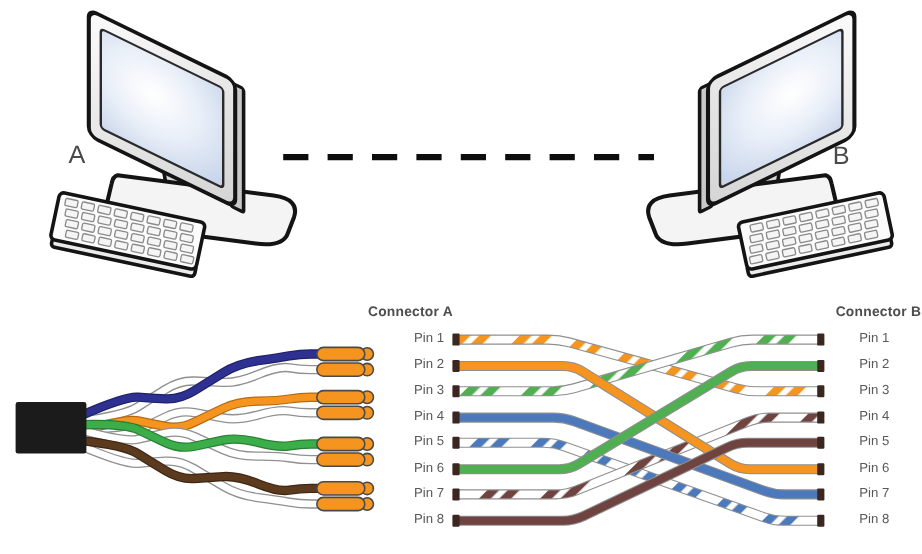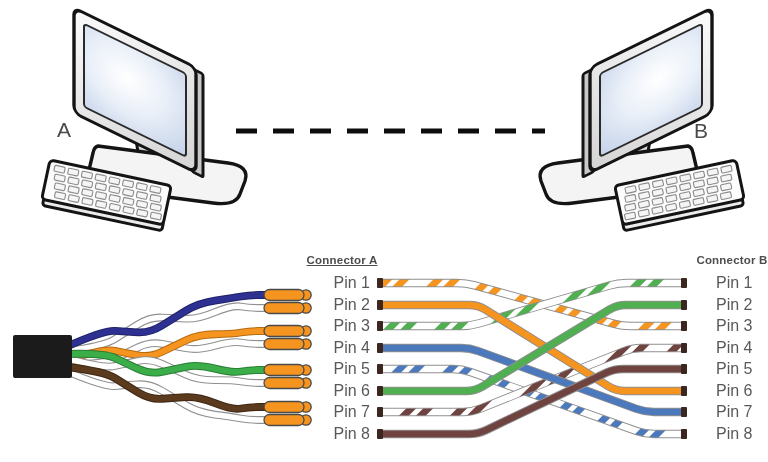--- a/index.html
+++ b/index.html
@@ -5,23 +5,23 @@
   html,body{margin:0;padding:0;background:#fff;}
   .stage{position:relative;width:768px;height:462px;background:#fff;overflow:hidden;
          font-family:"Liberation Sans", sans-serif;}
   .stage svg{position:absolute;left:0;top:0;}
   .pc-label{position:absolute;font-size:21px;color:#4a4a4a;text-align:center;
             font-family:"Liberation Sans", sans-serif;}
   #label-a{left:50px;top:118px;width:28px;}
   #label-b{left:688px;top:119px;width:26px;}
   .conn-heading{position:absolute;top:254px;font-size:11.5px;font-weight:bold;color:#4d4d4d;
                 text-align:center;letter-spacing:0.2px;}
-  #connA{left:288px;width:108px;text-decoration:underline;}
+  #connA{left:288px;width:108px;}
   #connB{left:688px;width:88px;}
-  .pin-label{position:absolute;font-size:16px;color:#595959;line-height:15px;height:15px;}
+  .pin-label{position:absolute;font-size:11px;color:#595959;line-height:15px;height:15px;}
   .pins-a .pin-label{left:300px;width:70px;text-align:right;}
   .pins-b .pin-label{left:716px;width:70px;text-align:left;}
   .overlay{position:absolute;inset:0;pointer-events:none;}
 </style>
 </head>
 <body>
 
 <div class="stage">
 
   <svg width="768" height="462" viewBox="0 0 768 462">

